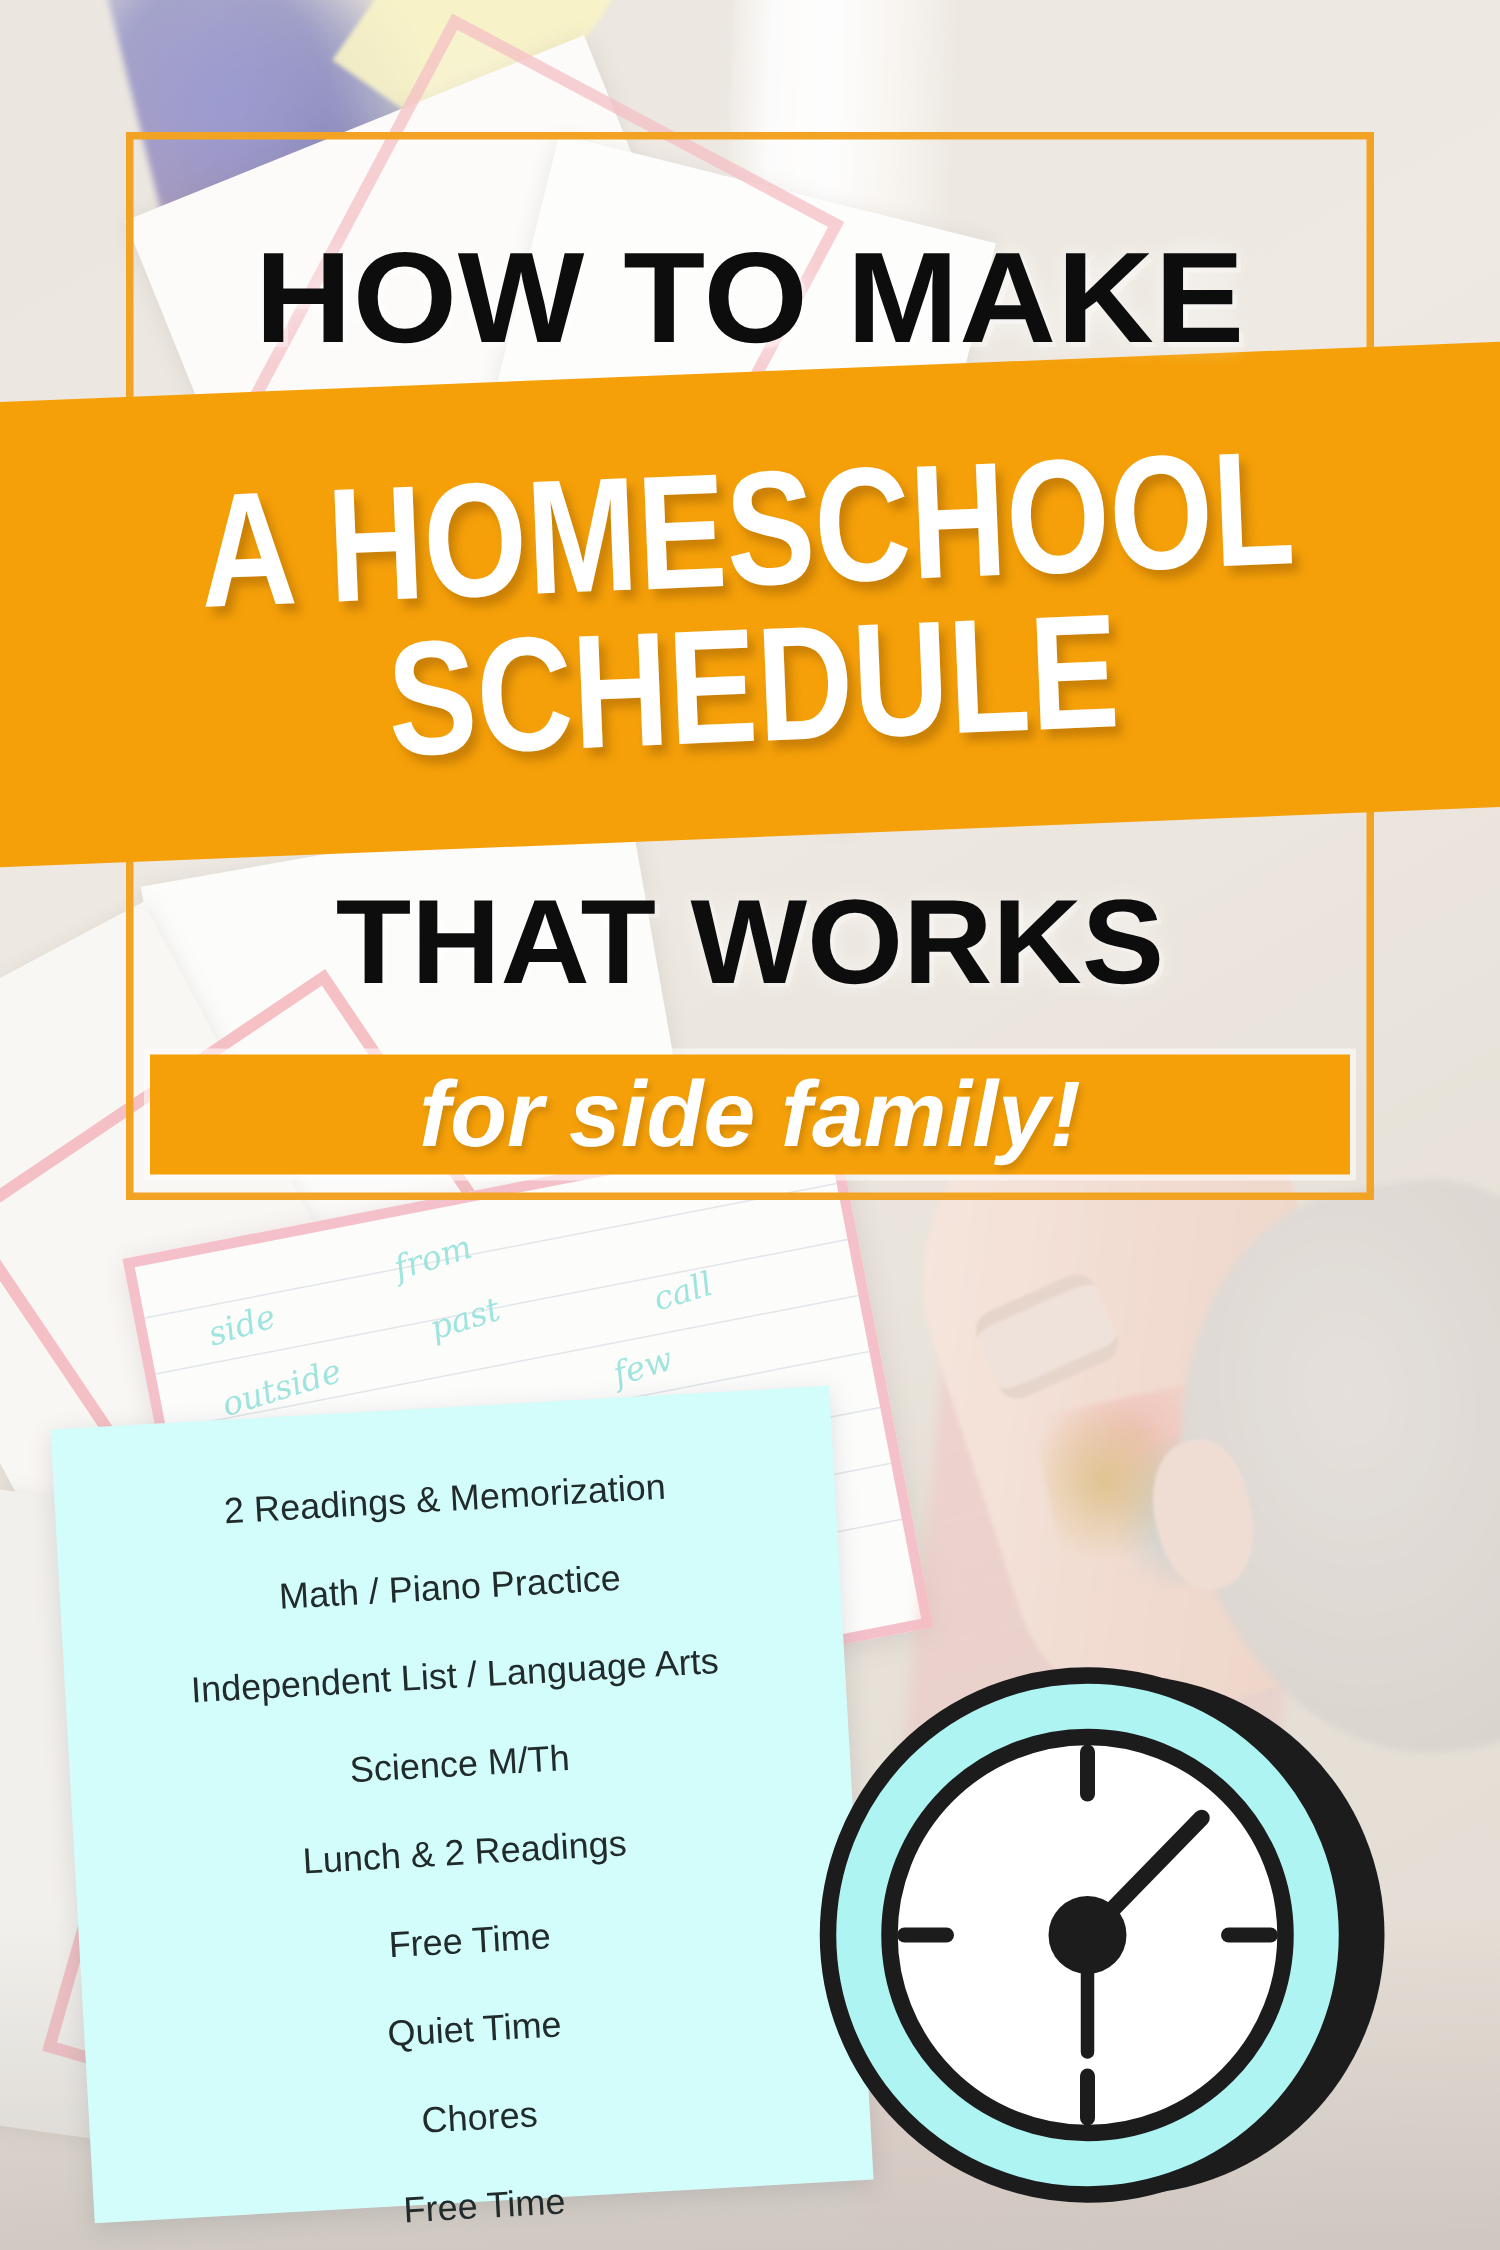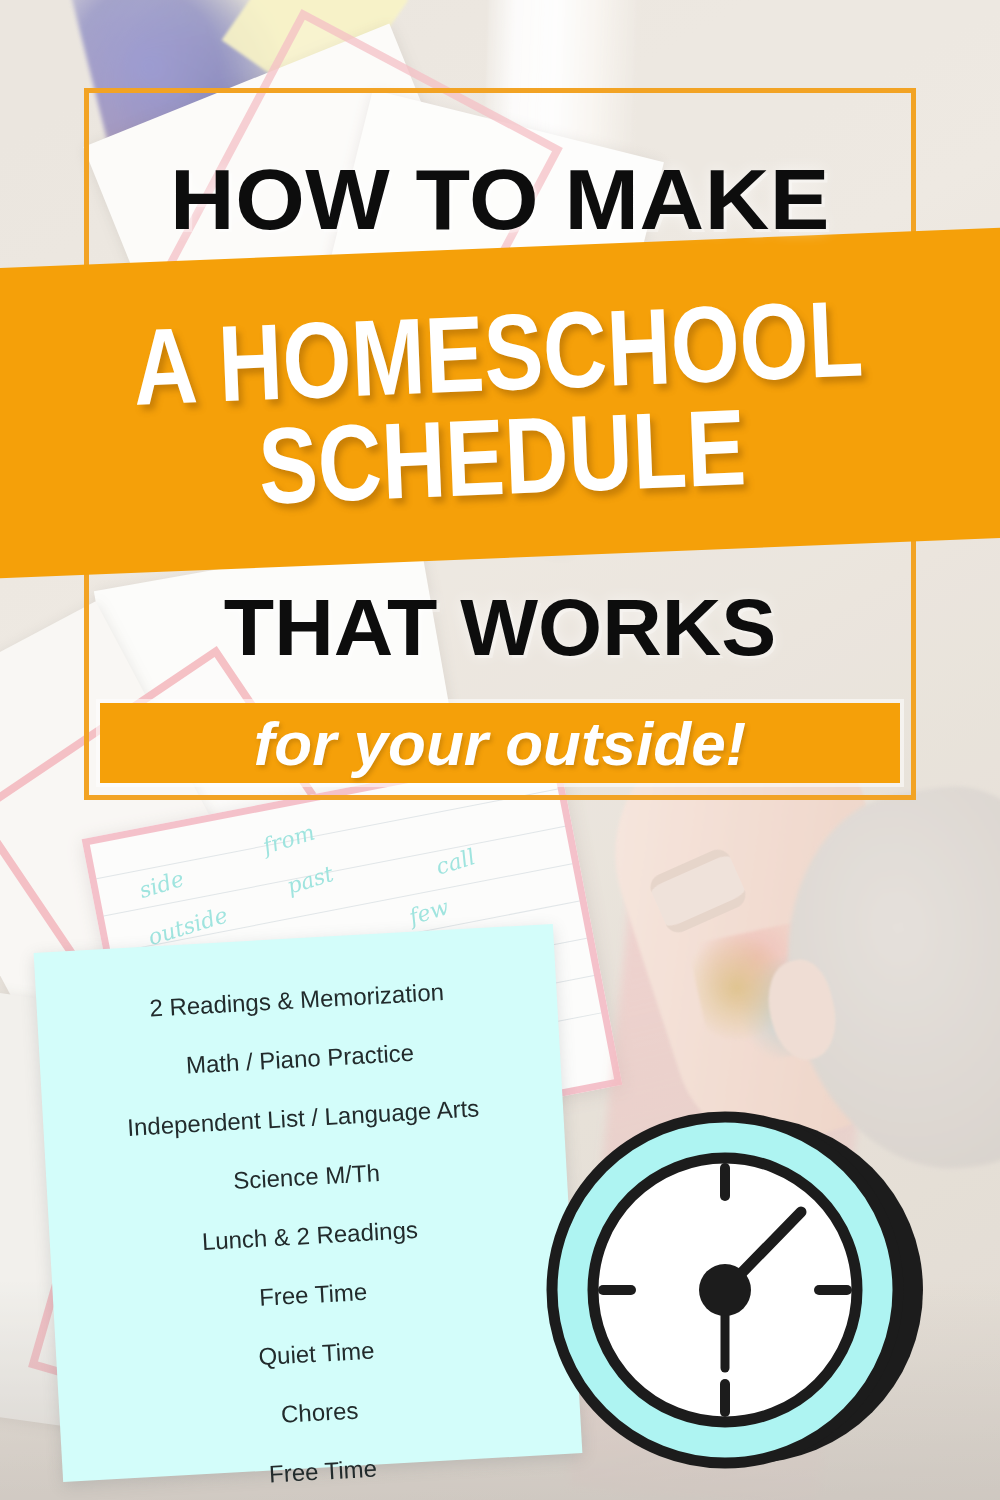--- a/index.html
+++ b/index.html
@@ -359,21 +359,21 @@
 
   <div class="banner"></div>
   <div class="banner-text">
     <div class="line2">A HOMESCHOOL</div>
     <div class="line3">SCHEDULE</div>
   </div>
 
   <div class="line4">THAT WORKS</div>
 
   <div class="subbanner"></div>
-  <div class="line5">for your outside!</div>
+  <div class="line5">for side family!</div>
 
   <div class="schedule">
     <ul>
       <li>2 Readings &amp; Memorization</li>
       <li>Math / Piano Practice</li>
       <li>Independent List / Language Arts</li>
       <li>Science M/Th</li>
       <li>Lunch &amp; 2 Readings</li>
       <li>Free Time</li>
       <li>Quiet Time</li>

